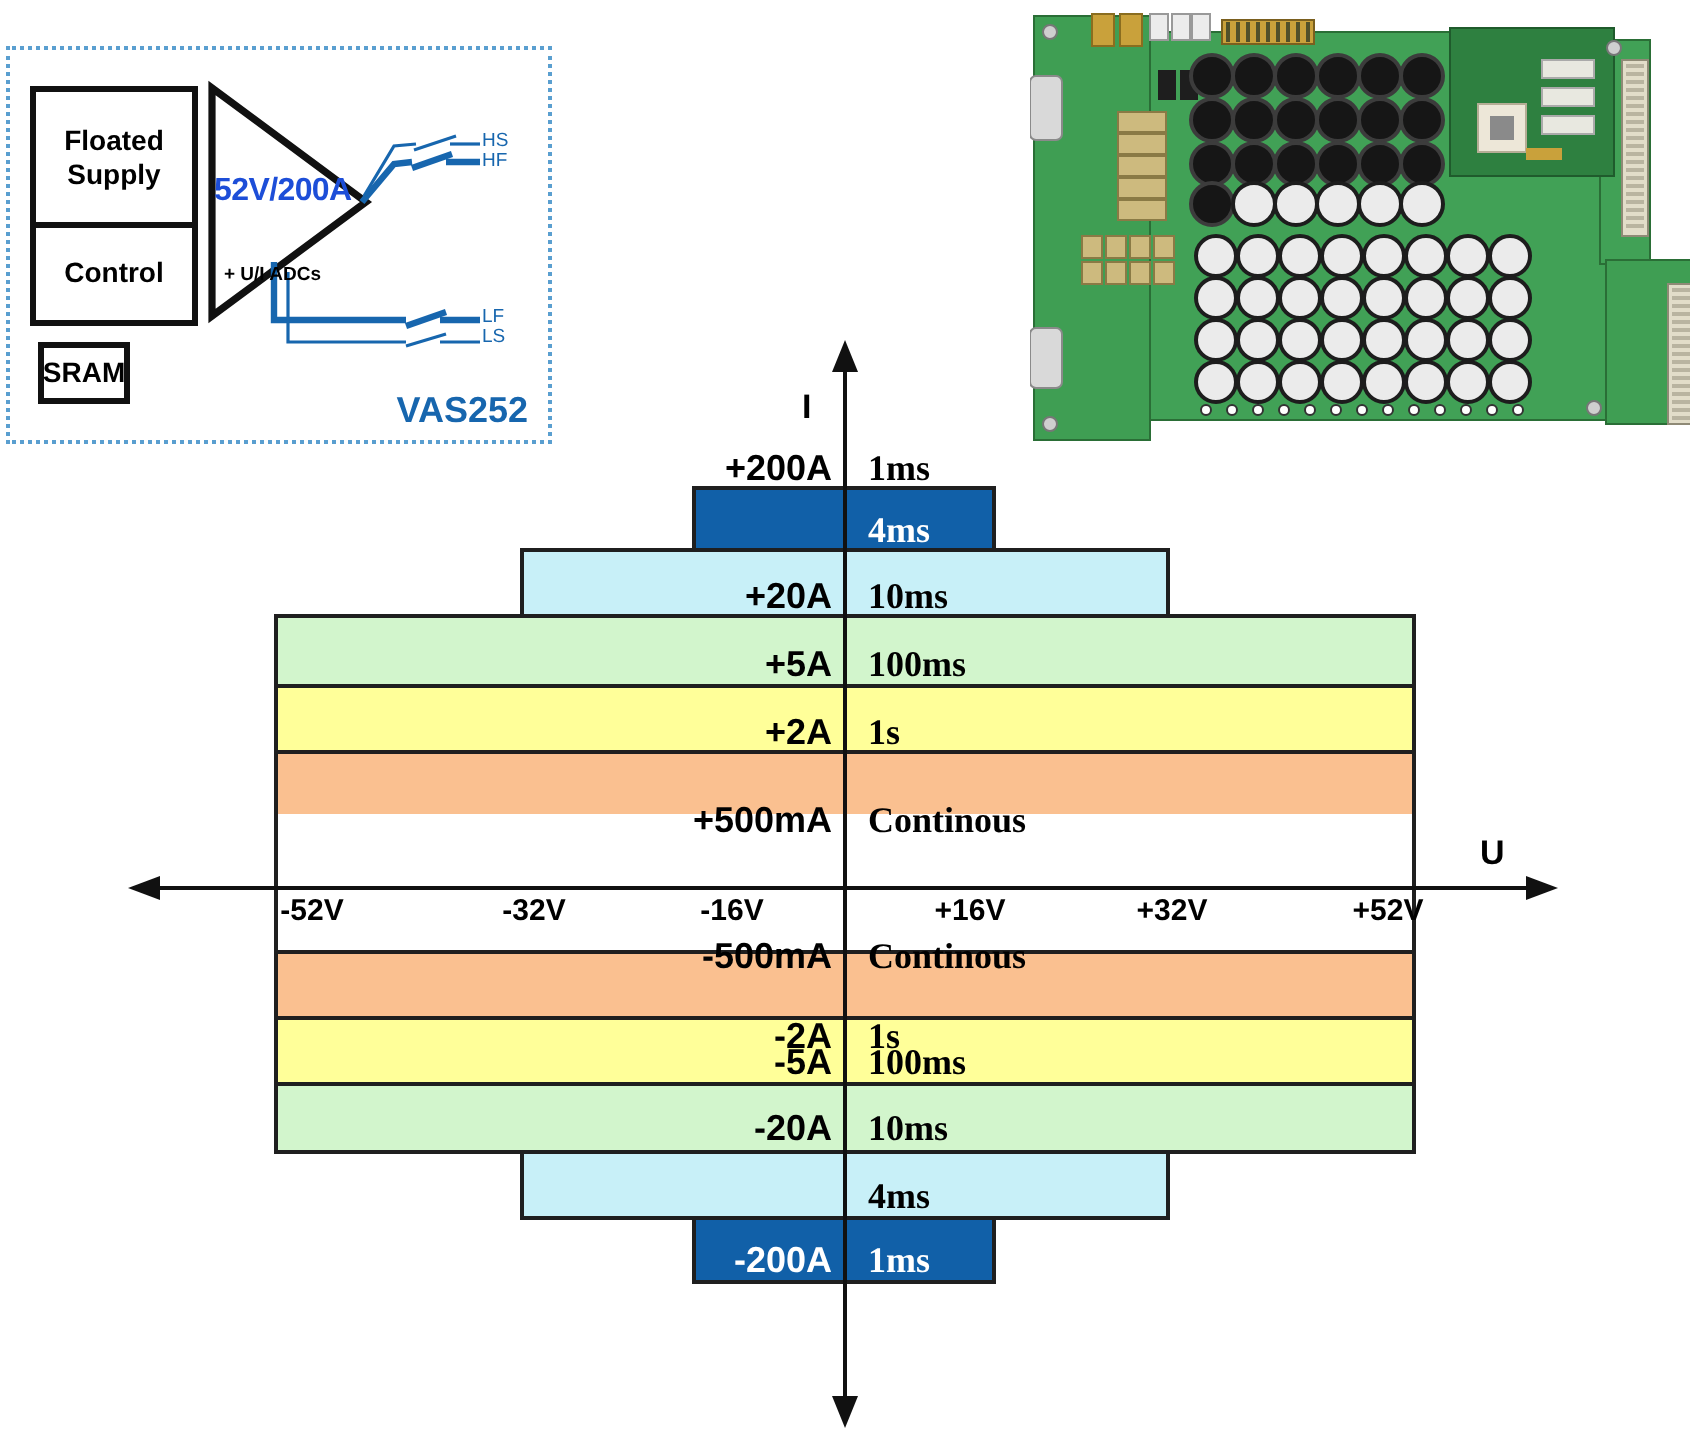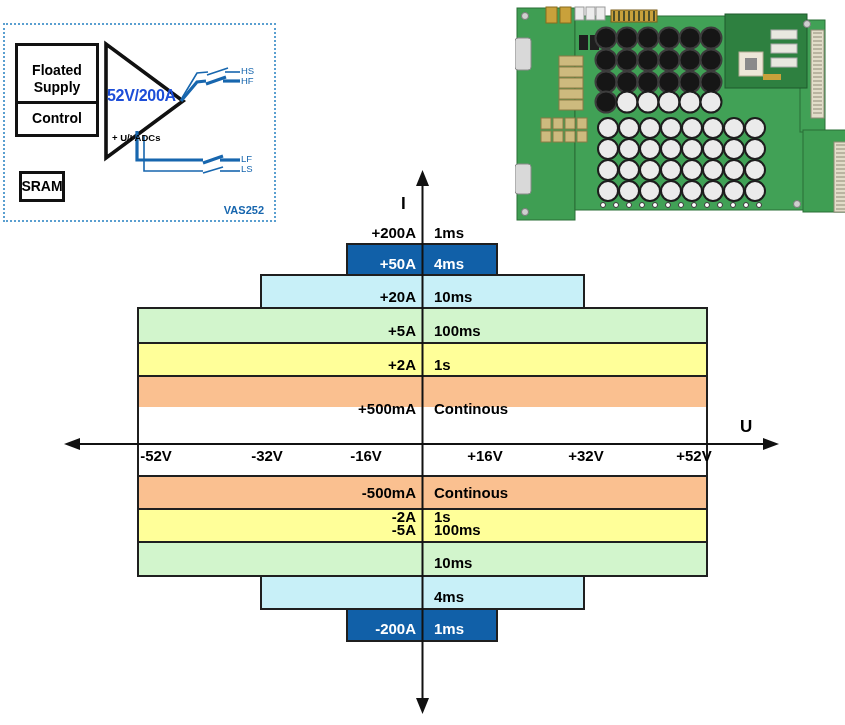--- a/index.html
+++ b/index.html
@@ -6,58 +6,58 @@
   .page{position:relative;width:845px;height:725px;background:#fff;overflow:hidden;
         font-family:"Liberation Sans","DejaVu Sans",sans-serif;}
 
   
   .blockdiag{position:absolute;left:3px;top:23px;width:273px;height:199px;
              border:2px dotted #5A9FD0;box-sizing:border-box;}
   .bbox{position:absolute;border:3px solid #111;box-sizing:border-box;
         display:flex;align-items:center;justify-content:center;text-align:center;
         font-weight:bold;font-size:14px;color:#000;line-height:1.25;background:#fff;}
   .bbox.supply{left:10px;top:18px;width:84px;height:72px;}
-  .bbox.control{left:10px;top:76px;width:84px;height:36px;}
+  .bbox.control{left:10px;top:86px;width:84px;height:52px;}
   .bbox.sram{left:14px;top:146px;width:46px;height:31px;}
   .blockdiag svg{position:absolute;left:0;top:0;}
   .amp-title{position:absolute;left:102px;top:62px;width:72px;font-weight:bold;
              font-size:16px;color:#1d4ed8;letter-spacing:-0.3px;}
   .amp-sub{position:absolute;left:107px;top:78px;width:70px;font-weight:bold;
            font-size:9.5px;color:#000;margin-top:29px;}
   .outlbl{position:absolute;font-weight:normal;font-size:9.5px;color:#1766AE;}
   .outlbl.hs{left:236px;top:40px;}
   .outlbl.hf{left:236px;top:50px;}
   .outlbl.lf{left:236px;top:128px;}
   .outlbl.ls{left:236px;top:138px;}
-  .vas{position:absolute;right:10px;bottom:4px;font-weight:bold;font-size:11px;color:#1766AE;}
+  .vas{position:absolute;right:10px;bottom:4px;font-weight:bold;font-size:18px;color:#1766AE;}
 
   
   .pcb{position:absolute;left:515px;top:2px;}
 
   
   .band{position:absolute;border:2px solid #1f1f1f;box-sizing:border-box;}
   .b-p50 {left:346px;top:243px;width:152px;height:33px;background:#1160A8;}
   .b-p20 {left:260px;top:274px;width:325px;height:35px;background:#C8F0F8;}
   .b-p5  {left:137px;top:307px;width:571px;height:37px;background:#D2F5CC;}
   .b-p2  {left:137px;top:342px;width:571px;height:35px;background:#FFFF99;}
   .b-p500{left:137px;top:375px;width:571px;height:34px;background:#FAC090;}
   .b-axis{left:137px;top:407px;width:571px;height:70px;background:#fff;
           border-top:none;border-bottom:none;}
   .b-n2  {left:137px;top:475px;width:571px;height:35px;background:#FAC090;}
   .b-n5  {left:137px;top:508px;width:571px;height:35px;background:#FFFF99;}
   .b-n20 {left:137px;top:541px;width:571px;height:36px;background:#D2F5CC;}
   .b-n50 {left:260px;top:575px;width:325px;height:35px;background:#C8F0F8;}
   .b-n200{left:346px;top:608px;width:152px;height:34px;background:#1160A8;}
 
-  .cur,.dur{position:absolute;font-weight:bold;font-size:15px;color:#000;white-space:nowrap;}
+  .cur,.dur{position:absolute;font-weight:bold;font-size:18px;color:#000;white-space:nowrap;}
   .cur{left:246px;width:170px;text-align:right;}
-  .dur{left:434px;text-align:center;}
+  .dur{left:434px;text-align:center;font-family:Liberation Serif, serif;}
   .wtxt{color:#fff;}
   .r0{top:224px;} .r1{top:255px;} .r2{top:288px;} .r3{top:322px;} .r4{top:356px;}
-  .r5{top:400px;} .r6{top:484px;} .r7{top:508px;} .r8{top:521px;} .r9{top:554px;}
+  .r5{top:400px;} .r6{top:468px;} .r7{top:508px;} .r8{top:521px;} .r9{top:554px;}
   .r10{top:588px;} .r11{top:620px;}
 
   .tick{position:absolute;top:447px;width:90px;text-align:center;
         font-weight:bold;font-size:15px;color:#000;}
   .t0{left:111px;} .t1{left:222px;} .t2{left:321px;}
   .t3{left:440px;} .t4{left:541px;} .t5{left:649px;}
 
   .axis-svg{position:absolute;left:0;top:0;z-index:5;pointer-events:none;}
   .axlbl{position:absolute;font-weight:bold;font-size:17px;color:#000;z-index:6;}
   .axlbl.i{left:401px;top:194px;}
@@ -265,36 +265,36 @@
   <div class="band b-p500"></div>
   <div class="band b-axis"></div>
   <div class="band b-n2"></div>
   <div class="band b-n5"></div>
   <div class="band b-n20"></div>
   <div class="band b-n50"></div>
   <div class="band b-n200"></div>
 
   <span class="cur r0">+200A</span>
   <span class="dur r0">1ms</span>
-  <span class="cur r1 wtxt">+50A</span>
   <span class="dur r1 wtxt">4ms</span>
   <span class="cur r2">+20A</span>
   <span class="dur r2">10ms</span>
   <span class="cur r3">+5A</span>
   <span class="dur r3">100ms</span>
   <span class="cur r4">+2A</span>
   <span class="dur r4">1s</span>
   <span class="cur r5">+500mA</span>
   <span class="dur r5">Continous</span>
   <span class="cur r6">-500mA</span>
   <span class="dur r6">Continous</span>
   <span class="cur r7">-2A</span>
   <span class="dur r7">1s</span>
   <span class="cur r8">-5A</span>
   <span class="dur r8">100ms</span>
+  <span class="cur r9">-20A</span>
   <span class="dur r9">10ms</span>
   <span class="dur r10">4ms</span>
   <span class="cur r11 wtxt">-200A</span>
   <span class="dur r11 wtxt">1ms</span>
 
   <span class="tick t0">-52V</span>
   <span class="tick t1">-32V</span>
   <span class="tick t2">-16V</span>
   <span class="tick t3">+16V</span>
   <span class="tick t4">+32V</span>

